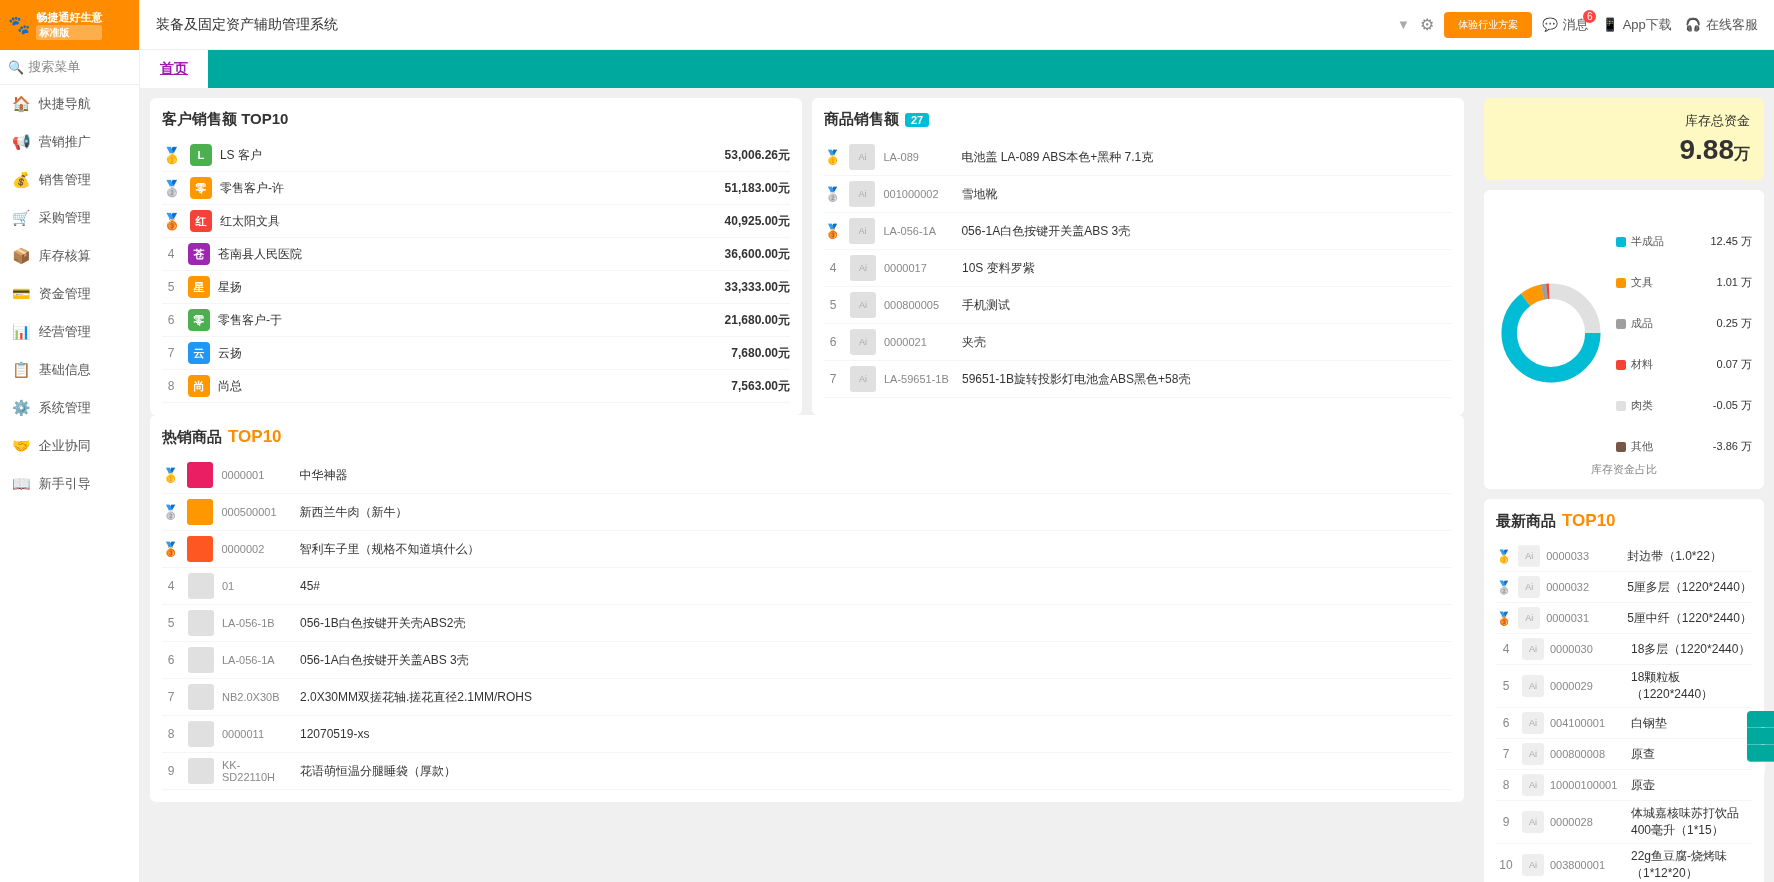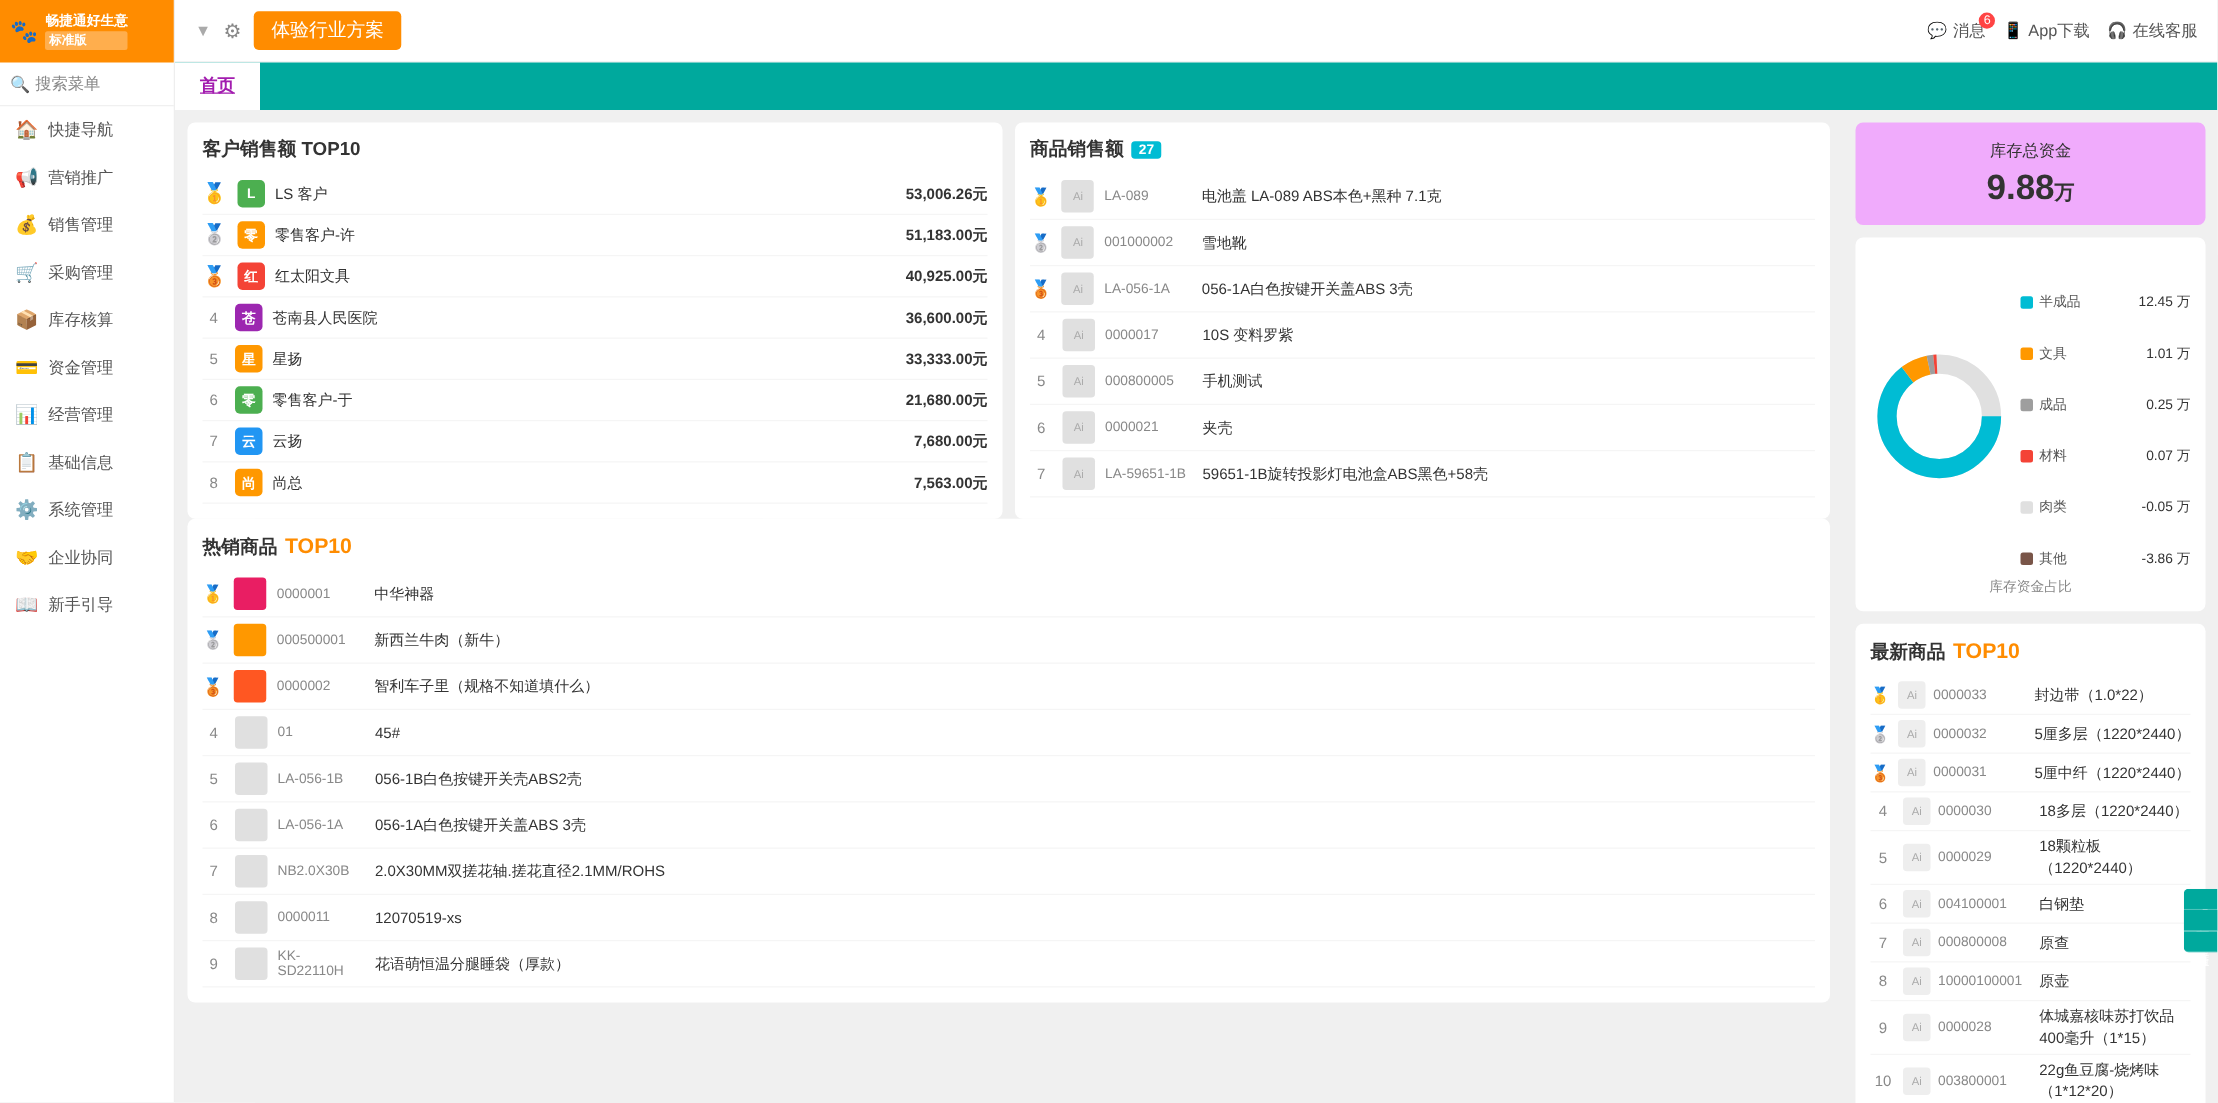--- a/index.html
+++ b/index.html
@@ -74,21 +74,21 @@
     }
     .topbar-dropdown { color: #aaa; cursor: pointer; }
     .topbar-settings { color: #888; cursor: pointer; font-size: 16px; }
     .topbar-btn {
       background: #ff8c00;
       color: #fff;
       border: none;
       padding: 6px 14px;
       border-radius: 4px;
       cursor: pointer;
-      font-size: 15px;
+      font-size: 10px;
     }
     .topbar-right {
       display: flex;
       align-items: center;
       gap: 14px;
       margin-left: auto;
       color: #555;
       font-size: 13px;
     }
     .topbar-right .badge-item { position: relative; cursor: pointer; display: flex; align-items: center; gap: 4px; }
@@ -186,24 +186,24 @@
     .product-img {
       width: 26px; height: 26px; border-radius: 3px; background: #eee;
       display: flex; align-items: center; justify-content: center;
       font-size: 10px; color: #aaa; flex-shrink: 0;
     }
     .product-code { color: #888; font-size: 11px; width: 70px; flex-shrink: 0; }
     .product-name { flex: 1; color: #333; font-size: 12px; }
 
     
     .inventory-card {
-      background: #f0abfc;
+      background: #fef9c3;
       border-radius: 6px;
       padding: 14px;
-      text-align: center;
+      text-align: right;
     }
     .inventory-title { font-size: 13px; color: #333; margin-bottom: 4px; }
 
     
     .chart-area { display: flex; align-items: center; gap: 10px; margin-top: 6px; }
     .donut-wrap { position: relative; width: 110px; height: 110px; flex-shrink: 0; }
     .donut-wrap svg { width: 110px; height: 110px; }
     .chart-legend { flex: 1; }
     .legend-item { display: flex; align-items: center; gap: 5px; margin-bottom: 4px; font-size: 11px; color: #555; margin-top: 26px; }
     .legend-dot { width: 10px; height: 10px; border-radius: 2px; flex-shrink: 0; }
@@ -309,20 +309,21 @@
   </div>
   <div class="sidebar-item">
     <span class="item-icon">📖</span>
     <span>新手引导</span>
   </div>
 </div>
 
 <div class="main-area">
 
   <div class="topbar">
+    <span class="topbar-title">装备及固定资产辅助管理系统</span>
     <span class="topbar-dropdown">▼</span>
     <span class="topbar-settings">⚙</span>
     <button class="topbar-btn">体验行业方案</button>
     <div class="topbar-right">
       <div class="badge-item">
         <span>💬</span>
         <span>消息</span>
         <span class="badge">6</span>
       </div>
       <div class="badge-item">

